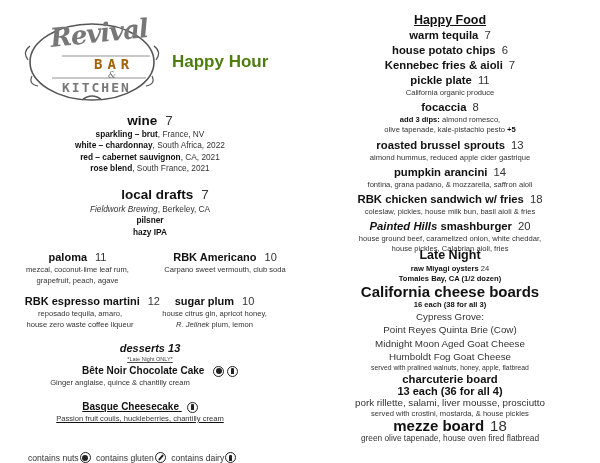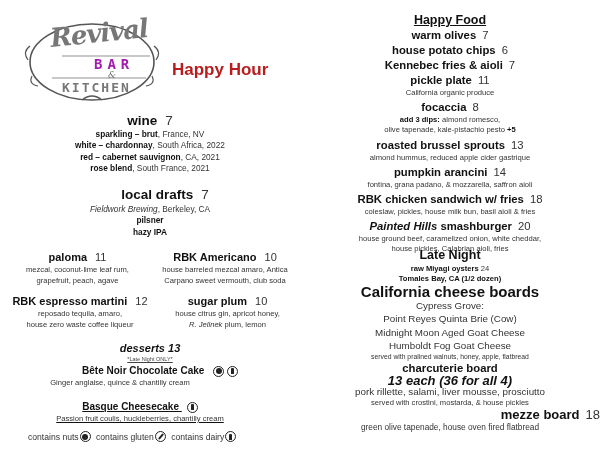--- a/index.html
+++ b/index.html
@@ -6,56 +6,56 @@
   html, body { width: 600px; height: 463px; background: #ffffff; overflow: hidden; }
   body { font-family: "Liberation Sans", "DejaVu Sans", sans-serif; color: #111; position: relative; }
   .abs { position: absolute; }
   .c { text-align: center; }
   .b { font-weight: bold; }
   .lt { color: #333; font-weight: normal; }
   .it { font-style: italic; }
 
   
   .logo { left: 22px; top: 14px; width: 140px; height: 92px; }
-  .hh-title { left: 172px; top: 52px; font-size: 17px; font-weight: bold; color: #b91c1c; margin-top: 8px; }
+  .hh-title { left: 172px; top: 52px; font-size: 17px; font-weight: bold; color: #4d7c0f; }
 
   
   .sec-title { font-size: 13px; font-weight: bold; color: #111; }
   .price { font-weight: normal; color: #333; margin-left: 8px; }
   .small { font-size: 8.3px; line-height: 11.3px; }
   .desc { font-size: 7.6px; line-height: 10.6px; color: #333; }
 
   
   .ico { display: inline-block; width: 11px; height: 11px; border: 1.2px solid #222; border-radius: 50%; vertical-align: middle; position: relative; background: #fff; }
   .ico.nut::after { content: ""; position: absolute; left: 1.5px; top: 1.5px; width: 6px; height: 6px; border-radius: 50%; background: #222; }
   .ico.gluten::after { content: ""; position: absolute; left: 4px; top: 1px; width: 2px; height: 7px; background: #222; transform: rotate(40deg); border-radius: 1px; }
   .ico.dairy::after { content: ""; position: absolute; left: 3px; top: 1.5px; width: 3px; height: 6px; background: #222; border-radius: 1px 1px 0 0; }
 
-  .legend { left: 28px; top: 431px; font-size: 8.6px; color: #333; white-space: nowrap; }
+  .legend { left: 28px; top: 452px; font-size: 8.6px; color: #333; white-space: nowrap; }
   .legend span { vertical-align: middle; }
   .legend .ico { margin: 0 3px 0 1px; }
 
   
   .rc { left: 300px; width: 300px; text-align: center; }
   .rtitle { font-size: 11.3px; font-weight: bold; color: #111; }
   .rprice { font-weight: normal; color: #333; margin-left: 6px; }
 </style>
 </head>
 <body>
 
 <div class="abs logo">
   <svg width="140" height="92" viewBox="0 0 140 92">
     <ellipse cx="70" cy="48" rx="62" ry="38" fill="none" stroke="#555" stroke-width="1.6"></ellipse>
     <path d="M6 46 q-6 -8 2 -14 M134 46 q6 -8 -2 -14 M10 62 q-4 8 6 10 M130 62 q4 8 -6 10" stroke="#555" stroke-width="1.2" fill="none"></path>
     <path d="M60 86 q10 -8 20 0" stroke="#555" stroke-width="1.4" fill="none"></path>
     <line x1="40" y1="42" x2="128" y2="42" stroke="#777" stroke-width="0.8"></line>
     <line x1="30" y1="64" x2="124" y2="64" stroke="#777" stroke-width="0.8"></line>
   </svg>
   <div class="abs" style="left:28px;top:4px;font-family:'DejaVu Serif',serif;font-style:italic;font-weight:bold;font-size:26px;color:#777;letter-spacing:-1px;transform:rotate(-6deg);">Revival</div>
-  <div class="abs" style="left:72px;top:42px;font-family:'DejaVu Sans Mono',monospace;font-weight:bold;font-size:14px;color:#a21caf;letter-spacing:5px;">BAR</div>
+  <div class="abs" style="left:72px;top:42px;font-family:'DejaVu Sans Mono',monospace;font-weight:bold;font-size:14px;color:#a16207;letter-spacing:5px;">BAR</div>
   <div class="abs" style="left:86px;top:56px;font-family:'DejaVu Serif',serif;font-style:italic;font-size:9px;color:#777;">&amp;</div>
   <div class="abs" style="left:40px;top:66px;font-family:'DejaVu Sans Mono',monospace;font-weight:bold;font-size:13px;color:#777;letter-spacing:2px;">KITCHEN</div>
 </div>
 
 <div class="abs hh-title">Happy Hour</div>
 
 <div class="abs c" style="left:0;top:112px;width:300px;">
   <div class="sec-title" style="font-size:13.5px;line-height:17px;"><span>wine</span><span class="price">7</span></div>
   <div class="small" style="margin-top:0px;"><span class="b">sparkling – brut</span><span class="lt">, France, NV</span></div>
   <div class="small"><span class="b">white – chardonnay</span><span class="lt">, South Africa, 2022</span></div>
@@ -70,29 +70,28 @@
   <div class="small b">hazy IPA</div>
 </div>
 
 <div class="abs c" style="left:0;top:250px;width:155px;">
   <div class="sec-title" style="font-size:11px;line-height:15px;"><span>paloma</span><span class="price">11</span></div>
   <div class="desc">mezcal, coconut-lime leaf rum,</div>
   <div class="desc">grapefruit, peach, agave</div>
 </div>
 <div class="abs c" style="left:150px;top:250px;width:150px;">
   <div class="sec-title" style="font-size:11px;line-height:15px;"><span>RBK Americano</span><span class="price">10</span></div>
-  <div class="desc">house barreled mezcal amaro, Antica</div>
   <div class="desc">Carpano sweet vermouth, club soda</div>
 </div>
 <div class="abs c" style="left:0;top:294px;width:160px;">
-  <div class="sec-title" style="font-size:11px;line-height:15px;"><span>RBK espresso martini</span><span class="price">12</span></div>
+  <div class="sec-title" style="font-size:11px;line-height:15px;text-align:right;"><span>RBK espresso martini</span><span class="price">12</span></div>
   <div class="desc">reposado tequila, amaro,</div>
   <div class="desc">house zero waste coffee liqueur</div>
 </div>
-<div class="abs c" style="left:155px;top:294px;width:145px;">
+<div class="abs c" style="left:142px;top:294px;width:145px;">
   <div class="sec-title" style="font-size:11px;line-height:15px;"><span>sugar plum</span><span class="price">10</span></div>
   <div class="desc">house citrus gin, apricot honey,</div>
   <div class="desc"><span class="it">R. Jelinek</span> <span>plum, lemon</span></div>
 </div>
 
 <div class="abs c" style="left:50px;top:342px;width:200px;">
   <div class="sec-title it" style="font-size:11px;line-height:13px;"><span>desserts</span> <span>13</span></div>
   <div style="font-size:5.5px;line-height:8px;color:#444;text-decoration:underline;">*Late Night ONLY*</div>
 </div>
 <div class="abs c" style="left:40px;top:364px;width:240px;">
@@ -109,21 +108,21 @@
 </div>
 
 <div class="abs legend">
   <span>contains nuts</span><span class="ico nut"></span>
   <span>contains gluten</span><span class="ico gluten"></span>
   <span>contains dairy</span><span class="ico dairy"></span>
 </div>
 
 <div class="abs rc" style="top:13px;">
   <div style="font-size:12.5px;font-weight:bold;text-decoration:underline;line-height:15px;">Happy Food</div>
-  <div class="rtitle" style="line-height:15px;"><span>warm olives</span><span class="rprice">7</span></div>
+  <div class="rtitle" style="line-height:15px;"><span>warm tequila</span><span class="rprice">7</span></div>
   <div class="rtitle" style="line-height:15px;"><span>house potato chips</span><span class="rprice">6</span></div>
   <div class="rtitle" style="line-height:15px;"><span>Kennebec fries &amp; aioli</span><span class="rprice">7</span></div>
   <div class="rtitle" style="line-height:15px;"><span>pickle plate</span><span class="rprice">11</span></div>
   <div class="desc">California organic produce</div>
   <div class="rtitle" style="line-height:15px;margin-top:1px;"><span>focaccia</span><span class="rprice">8</span></div>
   <div class="desc"><span class="b" style="color:#111;">add 3 dips:</span><span> almond romesco,</span></div>
   <div class="desc"><span>olive tapenade, kale-pistachio pesto </span><span class="b" style="color:#111;">+5</span></div>
   <div class="rtitle" style="line-height:15px;margin-top:2px;"><span>roasted brussel sprouts</span><span class="rprice">13</span></div>
   <div class="desc">almond hummus, reduced apple cider gastrique</div>
   <div class="rtitle" style="line-height:15px;margin-top:2px;"><span>pumpkin arancini</span><span class="rprice">14</span></div>
@@ -133,24 +132,25 @@
   <div class="rtitle" style="line-height:15px;margin-top:1px;"><span class="it">Painted Hills</span><span> smashburger</span><span class="rprice">20</span></div>
   <div class="desc">house ground beef, caramelized onion, white cheddar,</div>
   <div class="desc">house pickles, Calabrian aioli, fries</div>
 </div>
 
 <div class="abs rc" style="top:248px;">
   <div style="font-size:12.5px;font-weight:bold;line-height:15px;">Late Night</div>
   <div style="font-size:7.6px;line-height:11px;"><span class="b">raw Miyagi oysters</span> <span class="lt">24</span></div>
   <div style="font-size:7.6px;line-height:10px;font-weight:bold;">Tomales Bay, CA (1/2 dozen)</div>
   <div style="font-size:15px;font-weight:bold;line-height:15px;">California cheese boards</div>
+  <div style="font-size:7.6px;font-weight:bold;line-height:11px;">16 each (38 for all 3)</div>
   <div style="font-size:9.8px;line-height:13.3px;color:#333;">Cypress Grove:</div>
   <div style="font-size:9.8px;line-height:13.3px;color:#333;">Point Reyes Quinta Brie (Cow)</div>
   <div style="font-size:9.8px;line-height:13.3px;color:#333;">Midnight Moon Aged Goat Cheese</div>
   <div style="font-size:9.8px;line-height:13.3px;color:#333;">Humboldt Fog Goat Cheese</div>
   <div style="font-size:6.8px;line-height:9px;color:#333;">served with pralined walnuts, honey, apple, flatbread</div>
   <div style="font-size:11.3px;font-weight:bold;line-height:14px;">charcuterie board</div>
-  <div style="font-size:13px;font-weight:bold;line-height:11px;font-style:italic;">13 each (36 for all 4)</div>
+  <div style="font-size:11px;font-weight:bold;line-height:11px;">13 each (36 for all 4)</div>
   <div style="font-size:9.8px;line-height:12px;color:#333;">pork rillette, salami, liver mousse, prosciutto</div>
   <div style="font-size:7.6px;line-height:10px;color:#333;">served with crostini, mostarda, &amp; house pickles</div>
-  <div style="font-size:13px;font-weight:bold;line-height:14px;text-align:right;"><span>mezze board</span><span class="rprice">18</span></div>
+  <div style="font-size:15px;font-weight:bold;line-height:14px;"><span>mezze board</span><span class="rprice">18</span></div>
   <div style="font-size:8.3px;line-height:11px;color:#333;">green olive tapenade, house oven fired flatbread</div>
 </div>
 
 </body></html>

